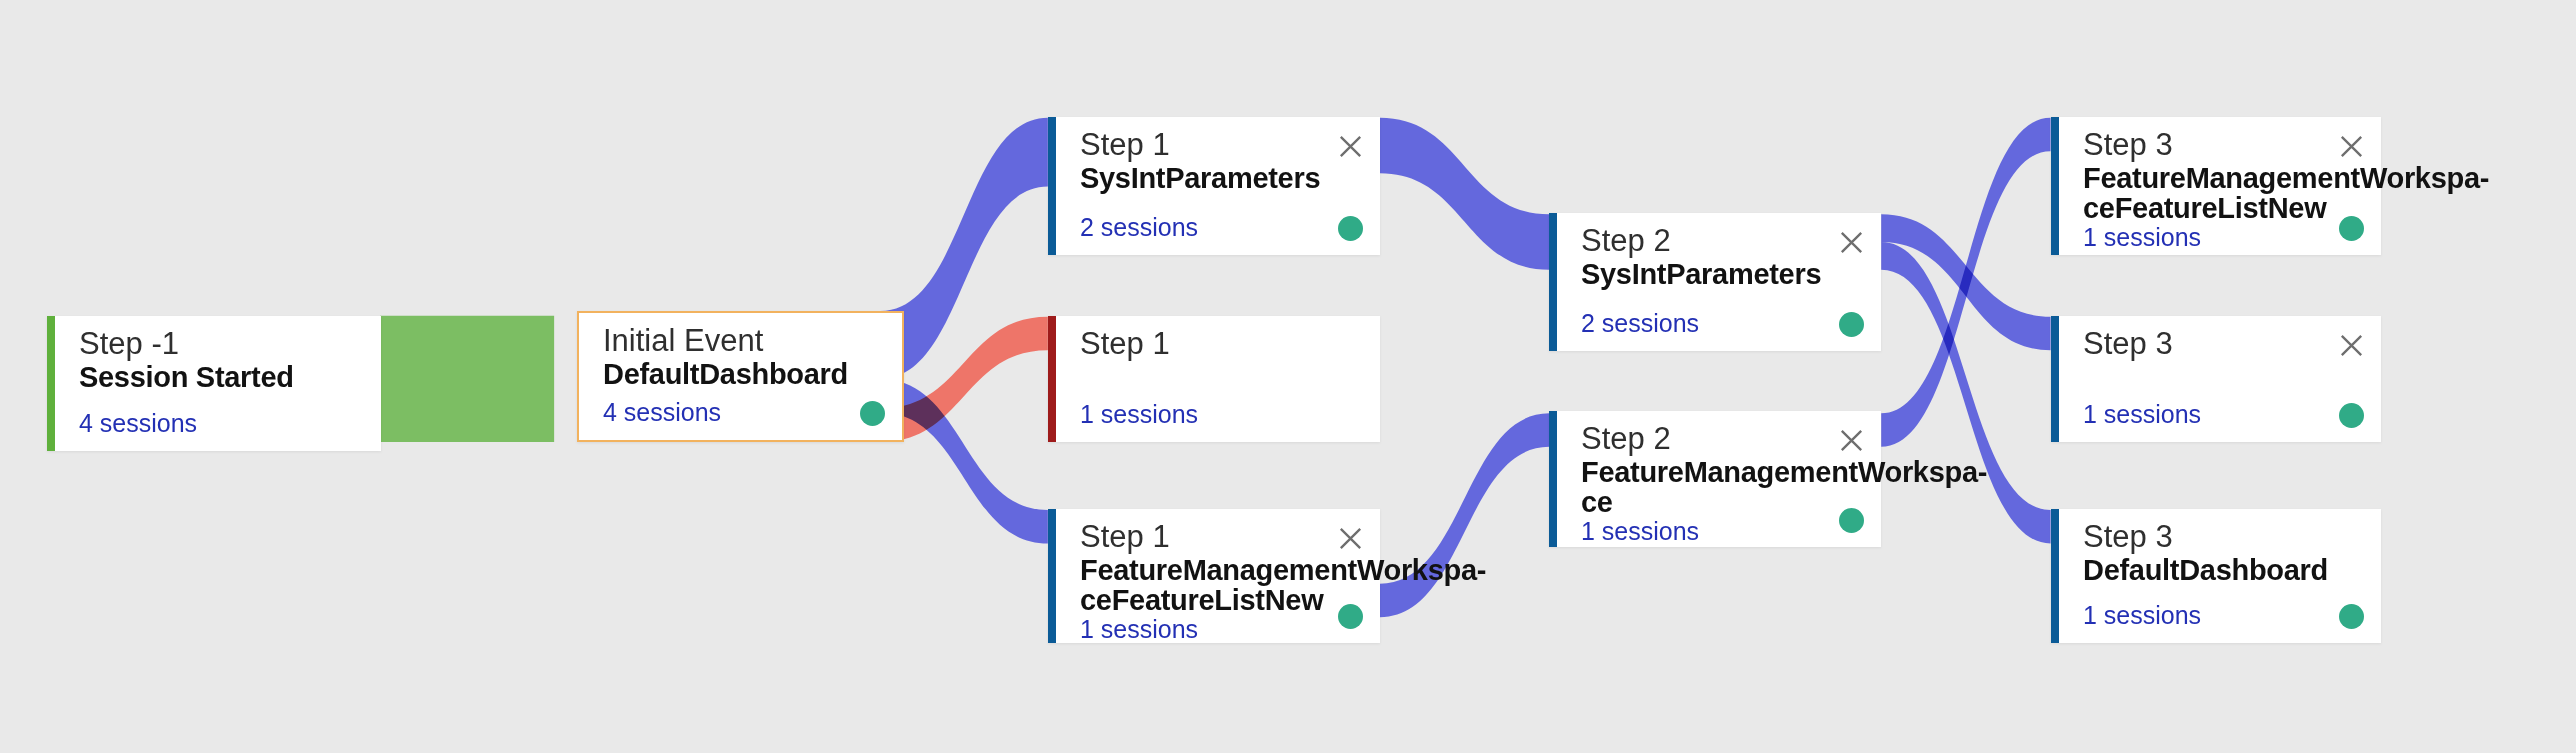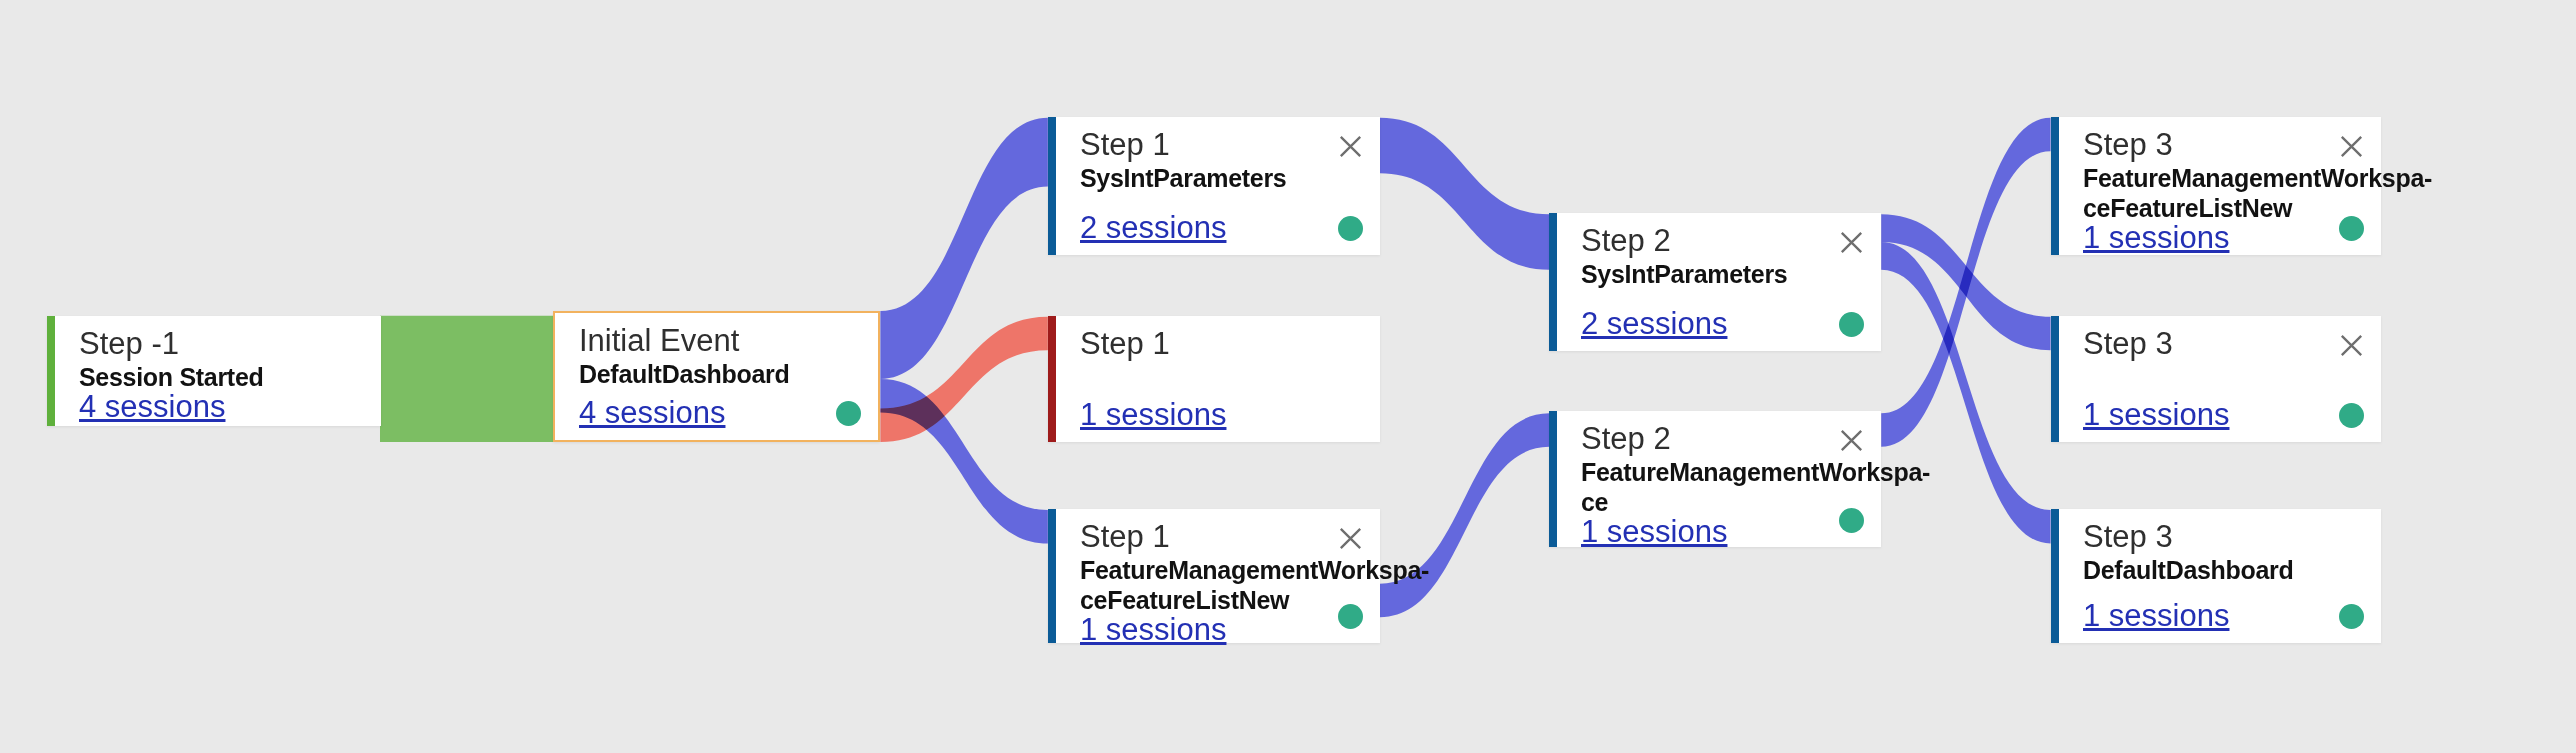--- a/index.html
+++ b/index.html
@@ -26,54 +26,53 @@
     background: var(--card_background, #ffffff);
     box-sizing: border-box;
     display: flex;
     flex-direction: column;
     padding: 13.4px 21px 13.4px 24px;
     box-shadow: 0 1px 2.9px rgba(0,0,0,0.07);
   }
   .card.accent-green { border-left: 8.6px solid var(--accent_green); }
   .card.accent-blue  { border-left: 8.6px solid var(--accent_blue); }
   .card.accent-red   { border-left: 8.6px solid var(--accent_red); }
-  .card.selected     { border: 2.9px solid var(--selected_border); }
-
-  .n0 { left:  47px; top: 316px; width: 334px; height: 110px; }
+  .card.selected     { border: 2.9px solid var(--selected_border); margin-left: 24px; }
+
+  .n0 { left:  47px; top: 316px; width: 334px; height: 135px; }
   .n1 { left: 553px; top: 311px; width: 327px; height: 131px; }
   .n2 { left: 1048px; top: 117px; width: 332px; height: 138px; }
   .n3 { left: 1048px; top: 316px; width: 332px; height: 126px; }
   .n4 { left: 1048px; top: 509px; width: 332px; height: 134px; }
   .n5 { left: 1549px; top: 213px; width: 332px; height: 138px; }
   .n6 { left: 1549px; top: 411px; width: 332px; height: 136px; }
   .n7 { left: 2051px; top: 117px; width: 330px; height: 138px; }
   .n8 { left: 2051px; top: 316px; width: 330px; height: 126px; }
   .n9 { left: 2051px; top: 509px; width: 330px; height: 134px; }
 
   .step {
     font-size: 31px;
     line-height: 29px;
     color: var(--step_text, #2f2f2f);
   }
   .title {
-    font-size: 25px;
+    font-size: 29px;
     line-height: 30px;
     font-weight: bold;
     letter-spacing: -0.3px;
     color: var(--title_text, #121212);
     white-space: pre-line;
     margin-top: 3.8px;
   }
   .sessions {
     margin-top: auto;
-    font-size: 31px;
+    font-size: 25px;
     line-height: 29px;
     color: var(--sessions_link, #2330b4);
     cursor: pointer;
-    text-decoration: underline;
   }
   .close {
     position: absolute;
     top: 14.4px;
     right: 14.4px;
     width: 31px;
     height: 31px;
     border: none;
     background: none;
     padding: 0;

